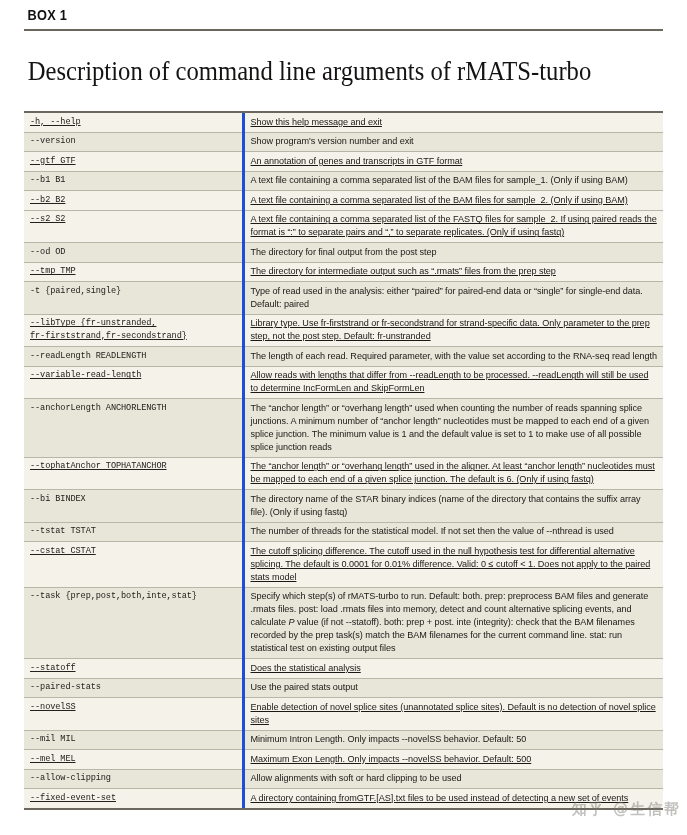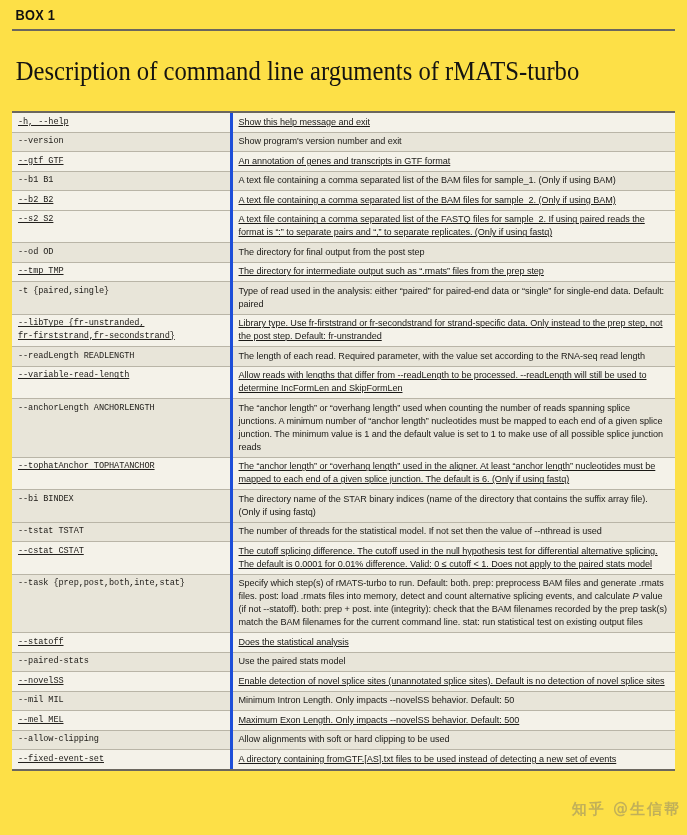--- a/index.html
+++ b/index.html
@@ -11,24 +11,24 @@
     width: 687px;
     height: 835px;
     overflow: hidden;
     font-family: "Liberation Sans", sans-serif;
     color: #161513;
     position: relative;
   }
   .page {
     width: 687px;
     height: 835px;
-    background: #fde047;
+    background: #ffffff;
     position: relative;
     box-sizing: border-box;
-    padding: 0 12px;
+    padding: 0 24px;
   }
 
   
   .box-label {
     font-family: "Liberation Sans Narrow", "Liberation Sans", sans-serif;
     font-weight: bold;
     font-size: 14.5px;
     letter-spacing: 0.3px;
     color: #121110;
     padding: 7px 0 5px 4px;
@@ -170,21 +170,21 @@
         <tr class="plain">
           <td class="opt">--tmp TMP</td>
           <td class="desc">The directory for intermediate output such as “.rmats” files from the prep step</td>
         </tr>
         <tr class="shade">
           <td class="opt">-t {paired,single}</td>
           <td class="desc">Type of read used in the analysis: either “paired” for paired-end data or “single” for single-end data. Default: paired</td>
         </tr>
         <tr class="plain">
           <td class="opt">--libType {fr-unstranded,<br>fr-firststrand,fr-secondstrand}</td>
-          <td class="desc">Library type. Use fr-firststrand or fr-secondstrand for strand-specific data. Only instead to the prep step, not the post step. Default: fr-unstranded</td>
+          <td class="desc">Library type. Use fr-firststrand or fr-secondstrand for strand-specific data. Only parameter to the prep step, not the post step. Default: fr-unstranded</td>
         </tr>
         <tr class="shade">
           <td class="opt">--readLength READLENGTH</td>
           <td class="desc">The length of each read. Required parameter, with the value set according to the RNA-seq read length</td>
         </tr>
         <tr class="plain">
           <td class="opt">--variable-read-length</td>
           <td class="desc">Allow reads with lengths that differ from --readLength to be processed. --readLength will still be used to determine IncFormLen and SkipFormLen</td>
         </tr>
         <tr class="shade">
@@ -210,21 +210,21 @@
         <tr class="shade">
           <td class="opt">--task {prep,post,both,inte,stat}</td>
           <td class="desc">Specify which step(s) of rMATS-turbo to run. Default: both. prep: preprocess BAM files and generate .rmats files. post: load .rmats files into memory, detect and count alternative splicing events, and calculate <i>P</i> value (if not --statoff). both: prep + post. inte (integrity): check that the BAM filenames recorded by the prep task(s) match the BAM filenames for the current command line. stat: run statistical test on existing output files</td>
         </tr>
         <tr class="plain">
           <td class="opt">--statoff</td>
           <td class="desc">Does the statistical analysis</td>
         </tr>
         <tr class="shade">
           <td class="opt">--paired-stats</td>
-          <td class="desc">Use the paired stats model</td>
+          <td class="desc">Use the paired stats output</td>
         </tr>
         <tr class="plain">
           <td class="opt">--novelSS</td>
           <td class="desc">Enable detection of novel splice sites (unannotated splice sites). Default is no detection of novel splice sites</td>
         </tr>
         <tr class="shade">
           <td class="opt">--mil MIL</td>
           <td class="desc">Minimum Intron Length. Only impacts --novelSS behavior. Default: 50</td>
         </tr>
         <tr class="plain">

